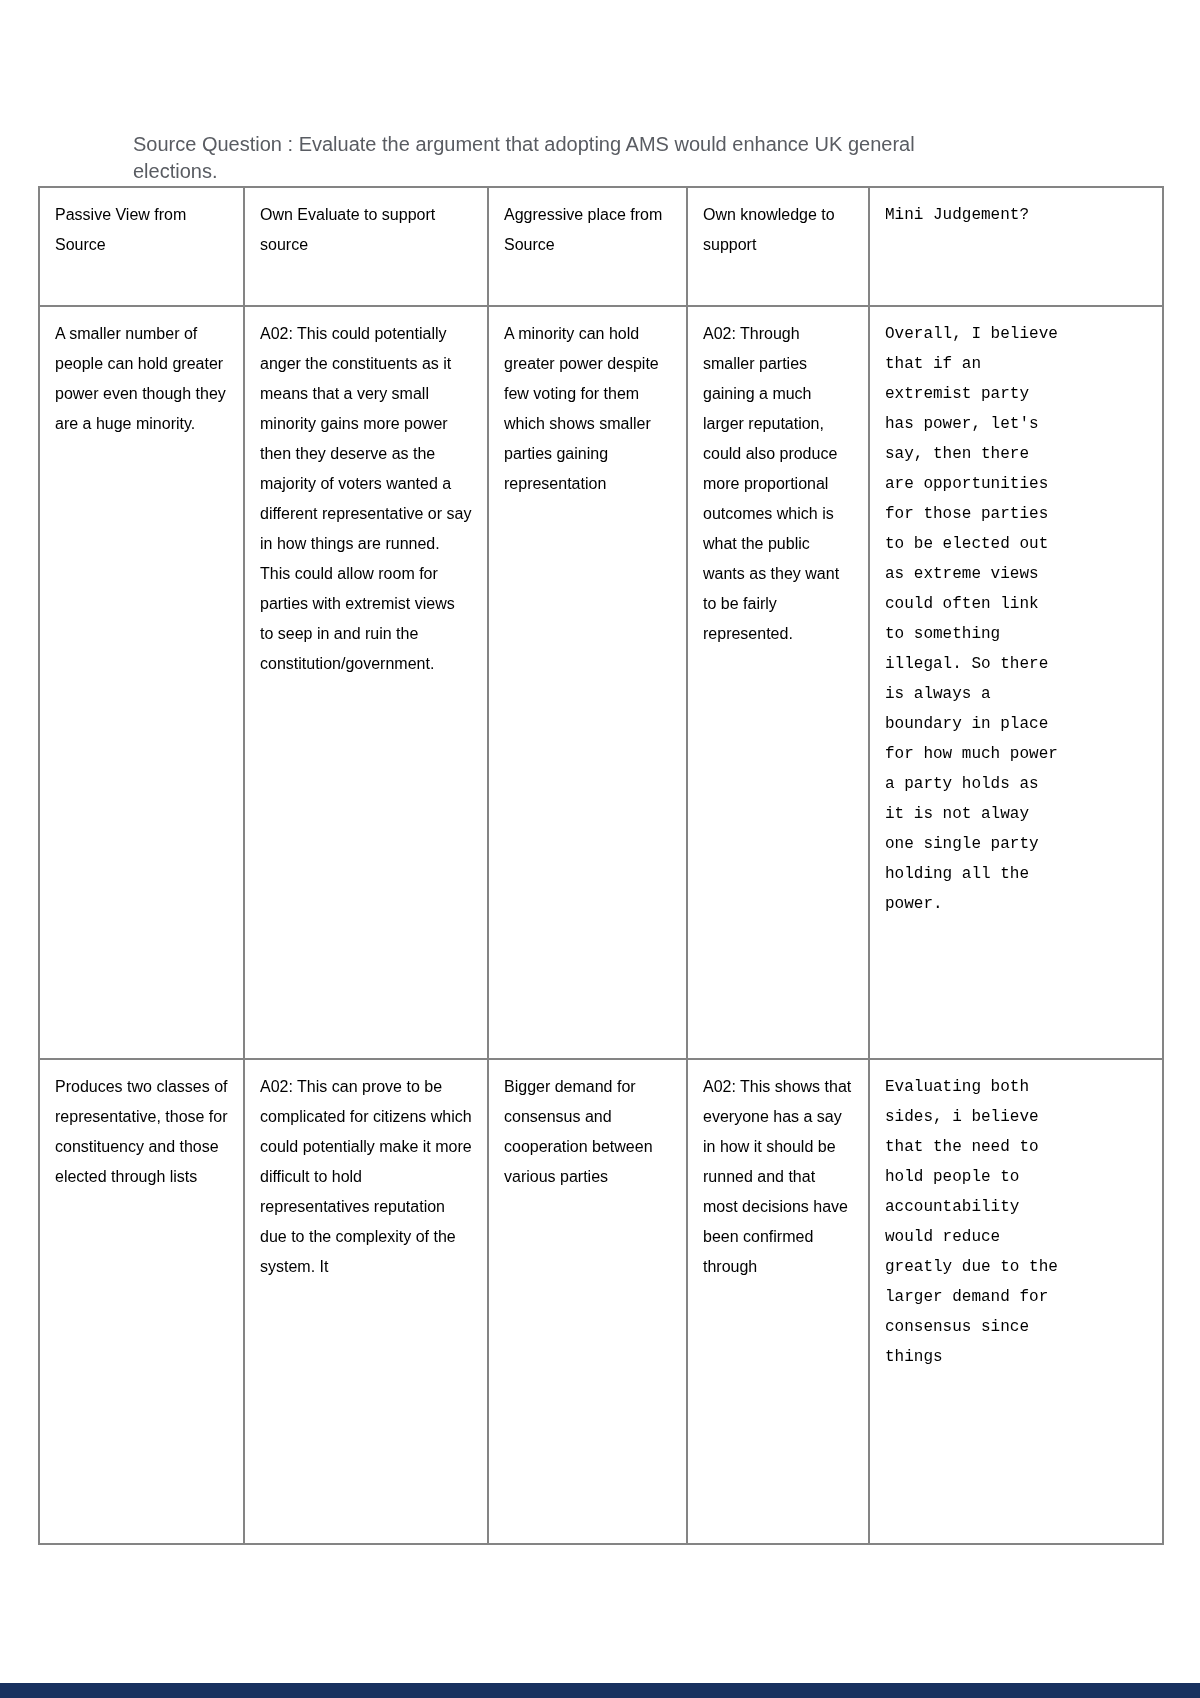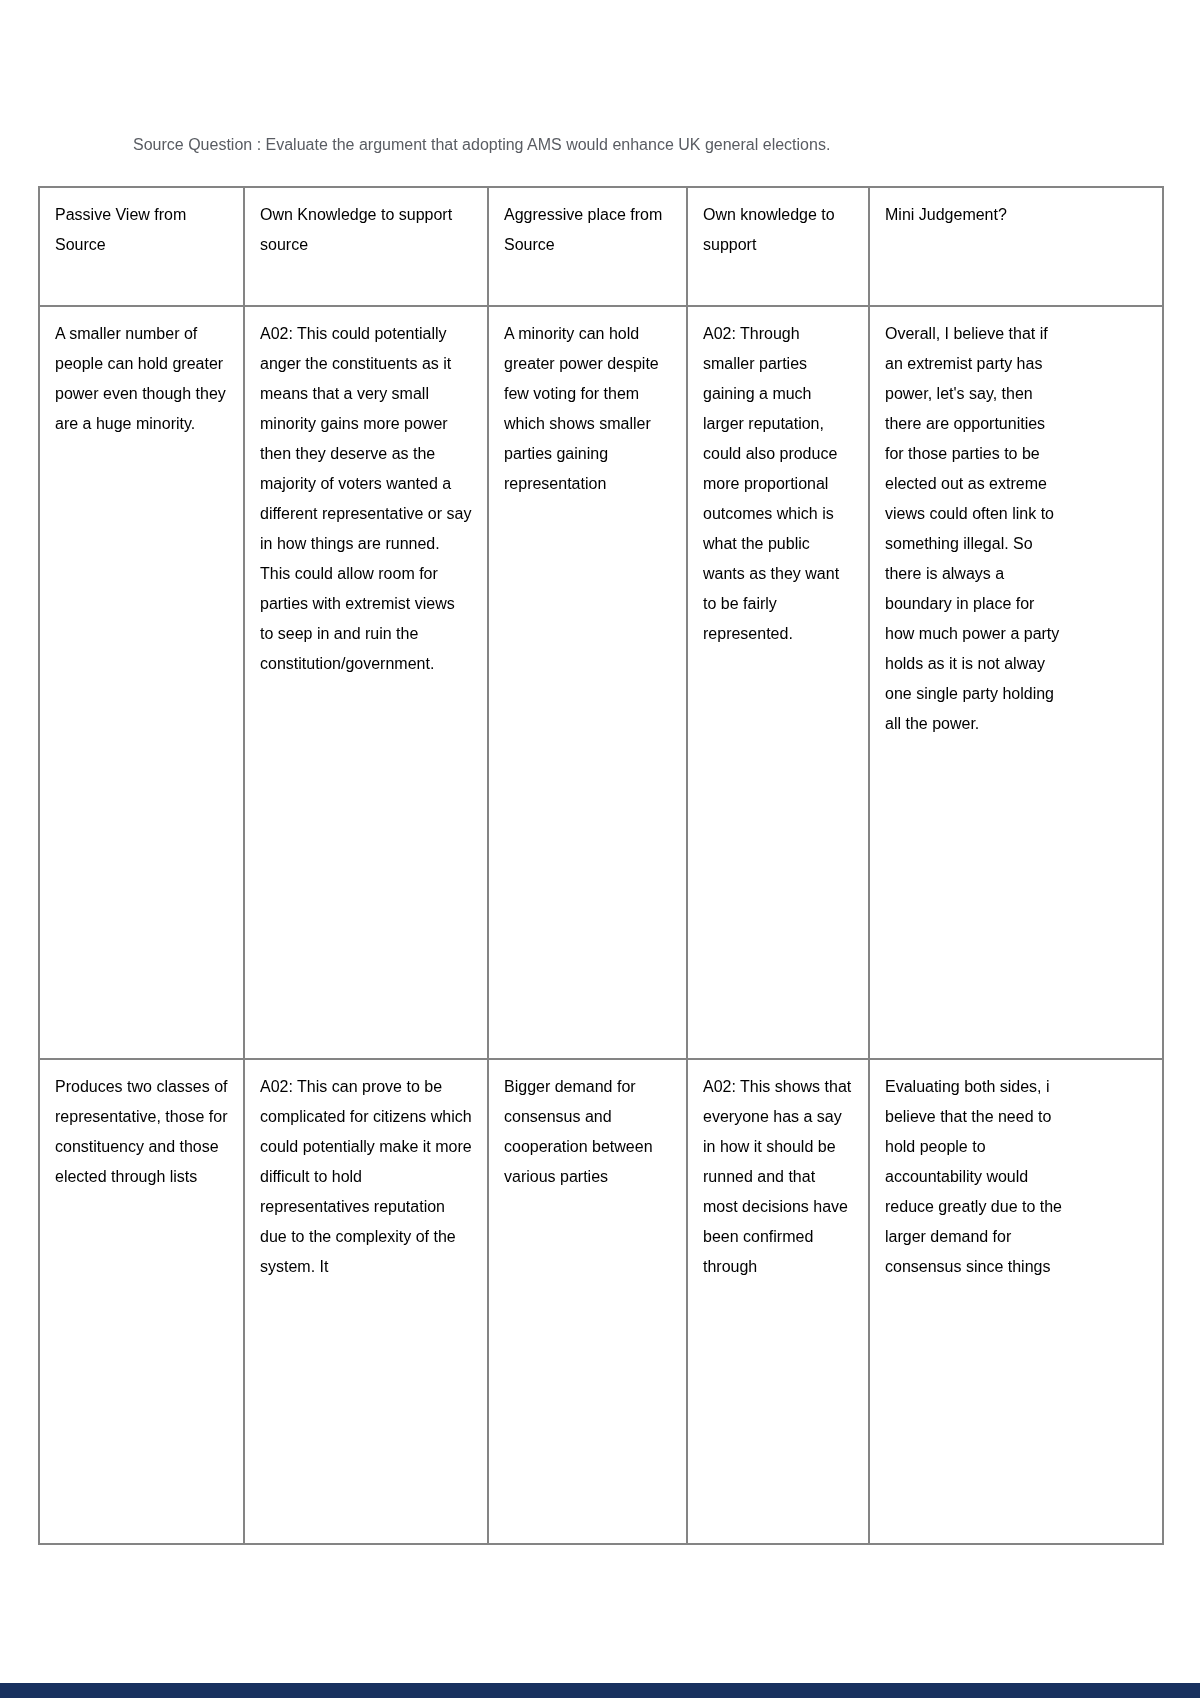--- a/index.html
+++ b/index.html
@@ -13,21 +13,21 @@
     width: 1200px;
     height: 1698px;
     background: #ffffff;
     overflow: hidden;
   }
   .question {
     position: absolute;
     left: 133px;
     top: 131px;
     width: 820px;
-    font-size: 16px;
+    font-size: 20px;
     line-height: 27px;
     color: #595c62;
   }
   table.grid {
     position: absolute;
     left: 38px;
     top: 186px;
     width: 1124px;
     border-collapse: collapse;
     table-layout: fixed;
@@ -41,20 +41,21 @@
     font-size: 16px;
     line-height: 30px;
     color: #000000;
     padding: 12px 15px;
     overflow-wrap: break-word;
     word-wrap: break-word;
   }
   table.grid th:last-child,
   table.grid td:last-child {
     padding-right: 100px;
+    font-family: Liberation Mono, monospace;
   }
   thead tr { height: 119px; }
   tbody tr.row-1 { height: 753px; }
   tbody tr.row-2 { height: 485px; }
   .next-page-bar {
     position: absolute;
     left: 0;
     bottom: 0;
     width: 1200px;
     height: 15px;
@@ -72,21 +73,21 @@
     <colgroup>
       <col style="width:205px">
       <col style="width:244px">
       <col style="width:199px">
       <col style="width:182px">
       <col style="width:294px">
     </colgroup>
     <thead>
       <tr class="header-row">
         <th>Passive View from Source</th>
-        <th>Own Knowledge to support source</th>
+        <th>Own Evaluate to support source</th>
         <th>Aggressive place from Source</th>
         <th>Own knowledge to support</th>
         <th>Mini Judgement?</th>
       </tr>
     </thead>
     <tbody>
       <tr class="row-1">
         <td>A smaller number of people can hold greater power even though they are a huge minority.</td>
         <td>A02: This could potentially anger the constituents as it means that a very small minority gains more power then they deserve as the majority of voters wanted a different representative or say in how things are runned. This could allow room for parties with extremist views to seep in and ruin the constitution/government.</td>
         <td>A minority can hold greater power despite few voting for them which shows smaller parties gaining representation</td>

